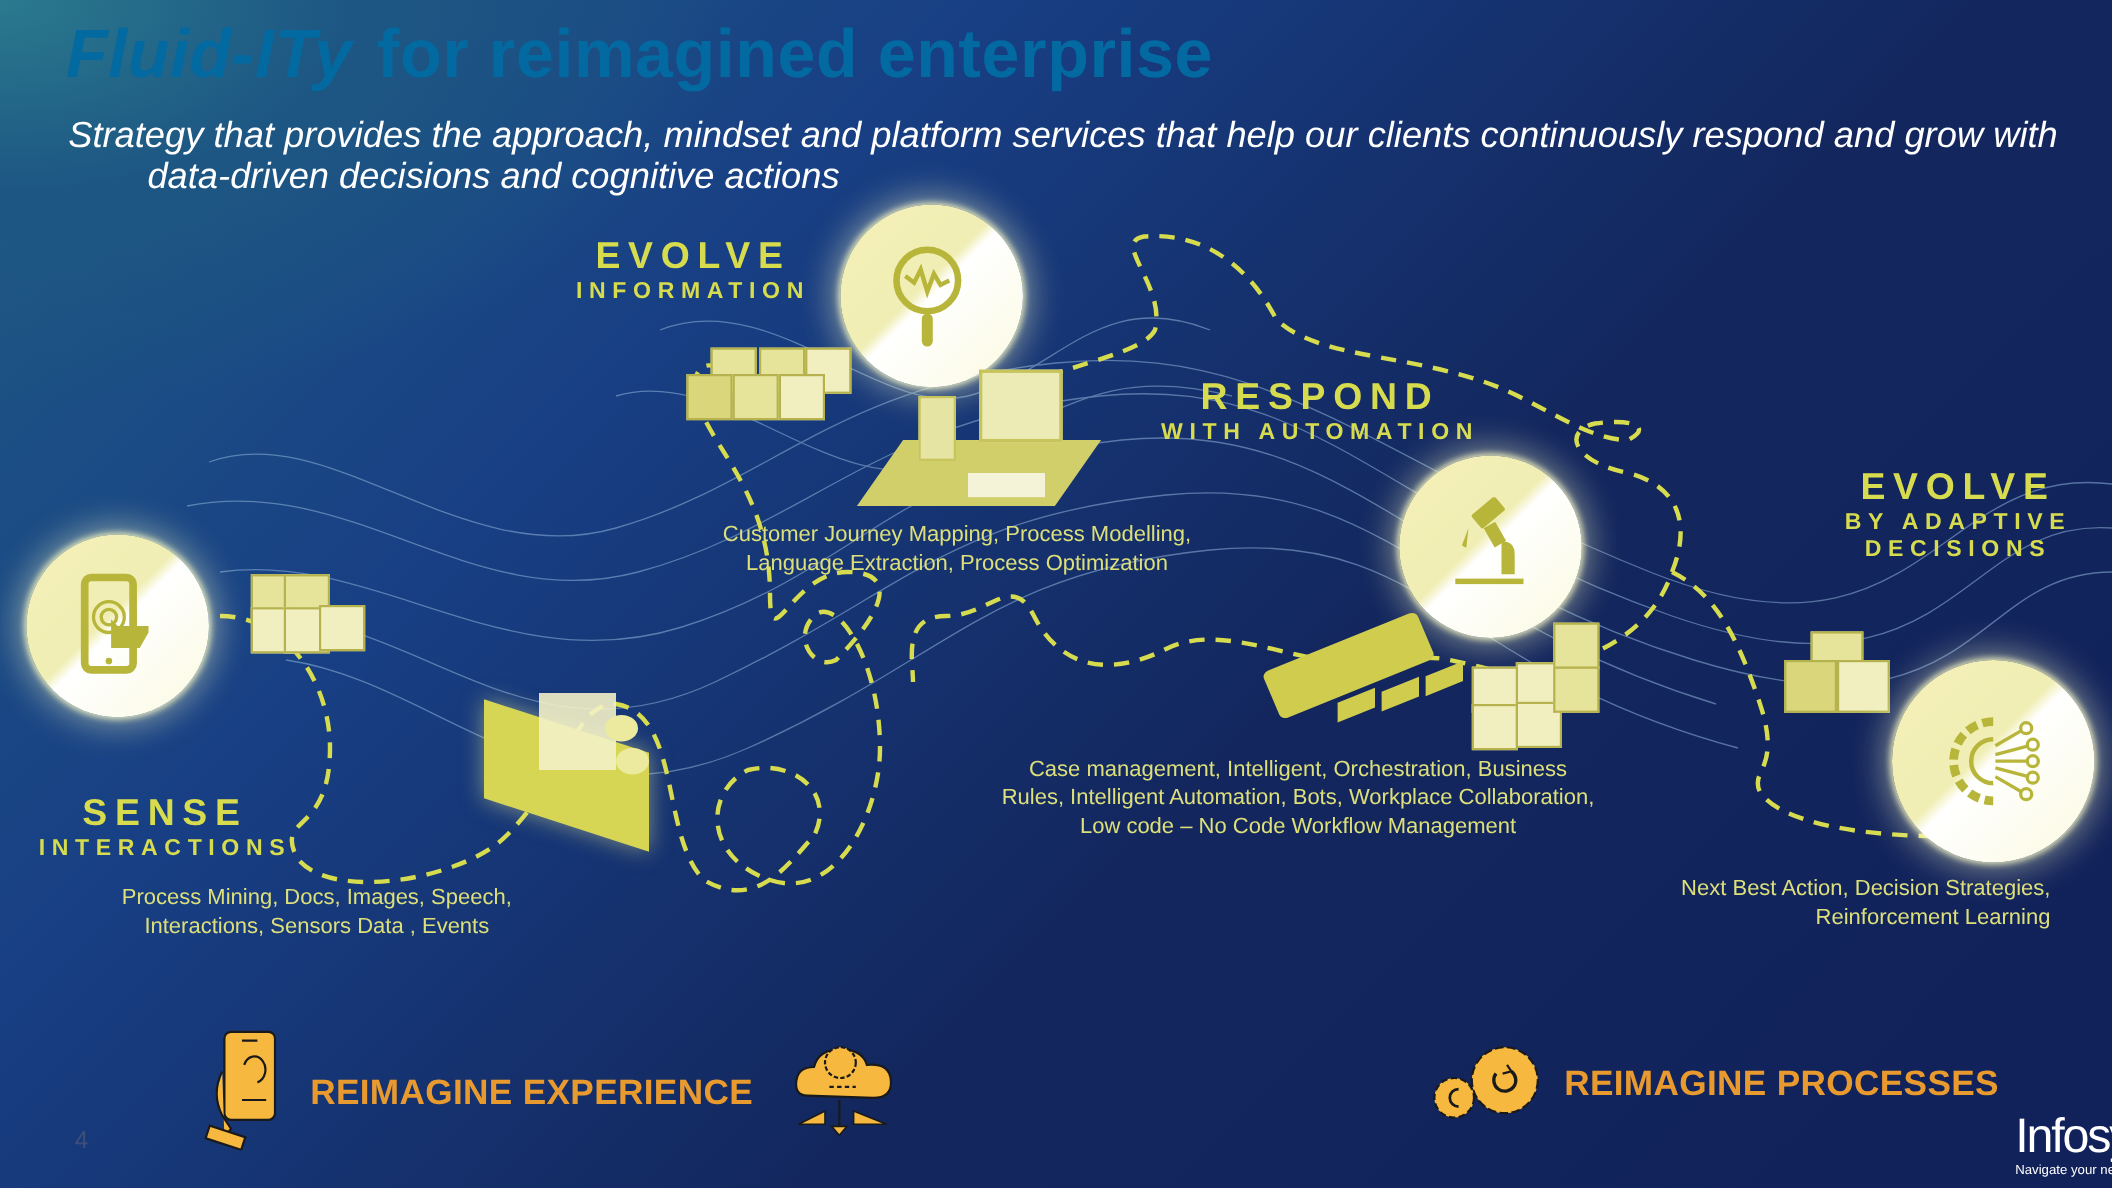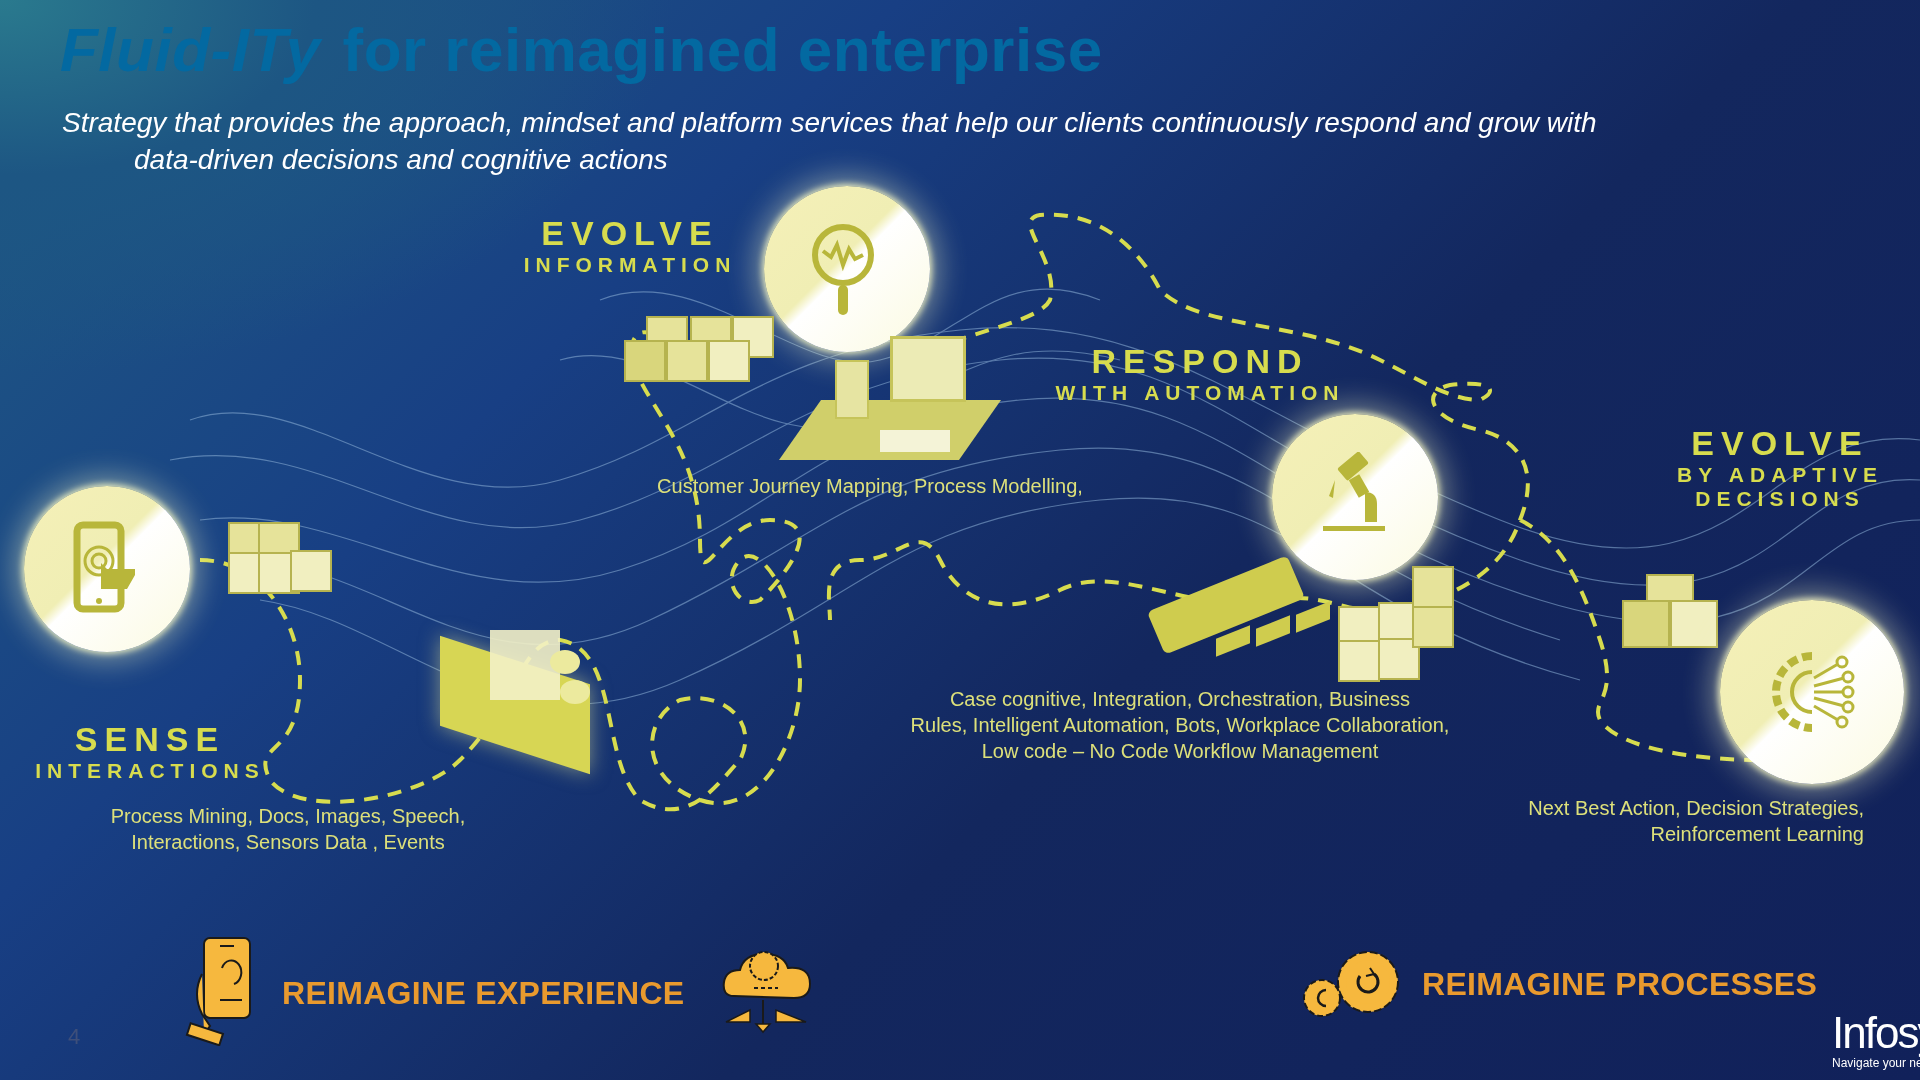--- a/index.html
+++ b/index.html
@@ -5,21 +5,21 @@
   html, body { margin:0; padding:0; }
   body {
     width:1920px; height:1080px; overflow:hidden; position:relative;
     background: radial-gradient(ellipse 900px 500px at 0% 0%, #2a7a8e 0%, #1d5683 35%, rgba(22,48,110,0) 75%),
                 linear-gradient(135deg, #1f5c84 0%, #183f84 30%, #13275e 60%, #11215a 100%);
     font-family: "Liberation Sans", sans-serif;
   }
   .abs { position:absolute; }
   .title { left:60px; top:14px; font-size:62px; font-weight:bold; color:#0369a1; white-space:nowrap; letter-spacing:0.5px; }
   .title .brand { font-style:italic; margin-right:22px; }
-  .subtitle { left:62px; top:104px; font-size:28px; font-style:italic; color:#fff; line-height:37px; }
+  .subtitle { left:62px; top:104px; font-size:33px; font-style:italic; color:#fff; line-height:37px; }
   .subtitle .l2 { display:block; padding-left:72px; }
   .stage-head { color:#d7dc4e; font-weight:bold; text-align:center; letter-spacing:7px; white-space:nowrap; }
   .stage-head .big { font-size:34px; display:block; }
   .stage-head .small { font-size:21px; display:block; letter-spacing:6px; }
   .desc { color:#dde07a; font-size:20px; line-height:26px; text-align:center; white-space:nowrap; }
   .desc.right { text-align:right; }
   .orb {
     border-radius:50%;
     background: linear-gradient(135deg, #f5f0b8 0%, #f0eeb4 45%, #ffffff 50%, #fbfae0 100%);
     box-shadow: 0 0 30px 8px rgba(255,255,200,0.45), 0 0 6px 2px rgba(255,255,200,0.8);
@@ -118,20 +118,21 @@
 <div class="cube mid" style="left:666px;top:340px;"></div>
 <div class="cube light" style="left:708px;top:340px;"></div>
 <div class="abs" style="left:790px;top:330px;width:200px;height:140px;">
   <div style="position:absolute;left:10px;top:70px;width:180px;height:60px;background:#d0cf6a;transform:skewX(-35deg);"></div>
   <div style="position:absolute;left:100px;top:6px;width:70px;height:60px;background:#ecebb5;border:3px solid #c6c45a;"></div>
   <div style="position:absolute;left:45px;top:30px;width:30px;height:55px;background:#e6e4a2;border:2px solid #c6c45a;"></div>
   <div style="position:absolute;left:90px;top:100px;width:70px;height:22px;background:#f4f3d7;"></div>
 </div>
 <div class="abs desc" style="left:630px;top:473px;width:480px;">
   <div>Customer Journey Mapping, Process Modelling,</div>
+  <div>Language Extraction, Process Optimization</div>
 </div>
 
 <div class="abs stage-head" style="left:1040px;top:342px;width:320px;">
   <span class="big">RESPOND</span>
   <span class="small">WITH AUTOMATION</span>
 </div>
 <div class="abs orb" style="left:1272px;top:414px;width:166px;height:166px;">
   <svg width="80" height="90" viewBox="0 0 80 90">
     <rect x="24" y="6" width="28" height="16" rx="2" fill="#b8b63a" transform="rotate(-40 38 14)"></rect>
     <rect x="38" y="24" width="12" height="20" fill="#b8b63a" transform="rotate(-30 44 34)"></rect>
@@ -146,21 +147,21 @@
   <div style="position:absolute;left:110px;top:62px;width:34px;height:18px;background:#cfcc4e;transform:skewY(-22deg);"></div>
   <div style="position:absolute;left:150px;top:48px;width:34px;height:18px;background:#cfcc4e;transform:skewY(-22deg);"></div>
 </div>
 <div class="cube light" style="left:1378px;top:602px;"></div>
 <div class="cube light" style="left:1338px;top:606px;"></div>
 <div class="cube mid" style="left:1412px;top:566px;"></div>
 <div class="cube light" style="left:1338px;top:640px;"></div>
 <div class="cube light" style="left:1378px;top:638px;"></div>
 <div class="cube mid" style="left:1412px;top:606px;"></div>
 <div class="abs desc" style="left:880px;top:686px;width:600px;">
-  <div>Case cognitive, Integration, Orchestration, Business</div>
+  <div>Case management, Intelligent, Orchestration, Business</div>
   <div>Rules, Intelligent Automation, Bots, Workplace Collaboration,</div>
   <div>Low code – No Code Workflow Management</div>
 </div>
 
 <div class="abs stage-head" style="left:1660px;top:424px;width:240px;">
   <span class="big">EVOLVE</span>
   <span class="small">BY ADAPTIVE</span>
   <span class="small">DECISIONS</span>
 </div>
 <div class="cube mid" style="left:1646px;top:574px;width:48px;height:48px;"></div>

